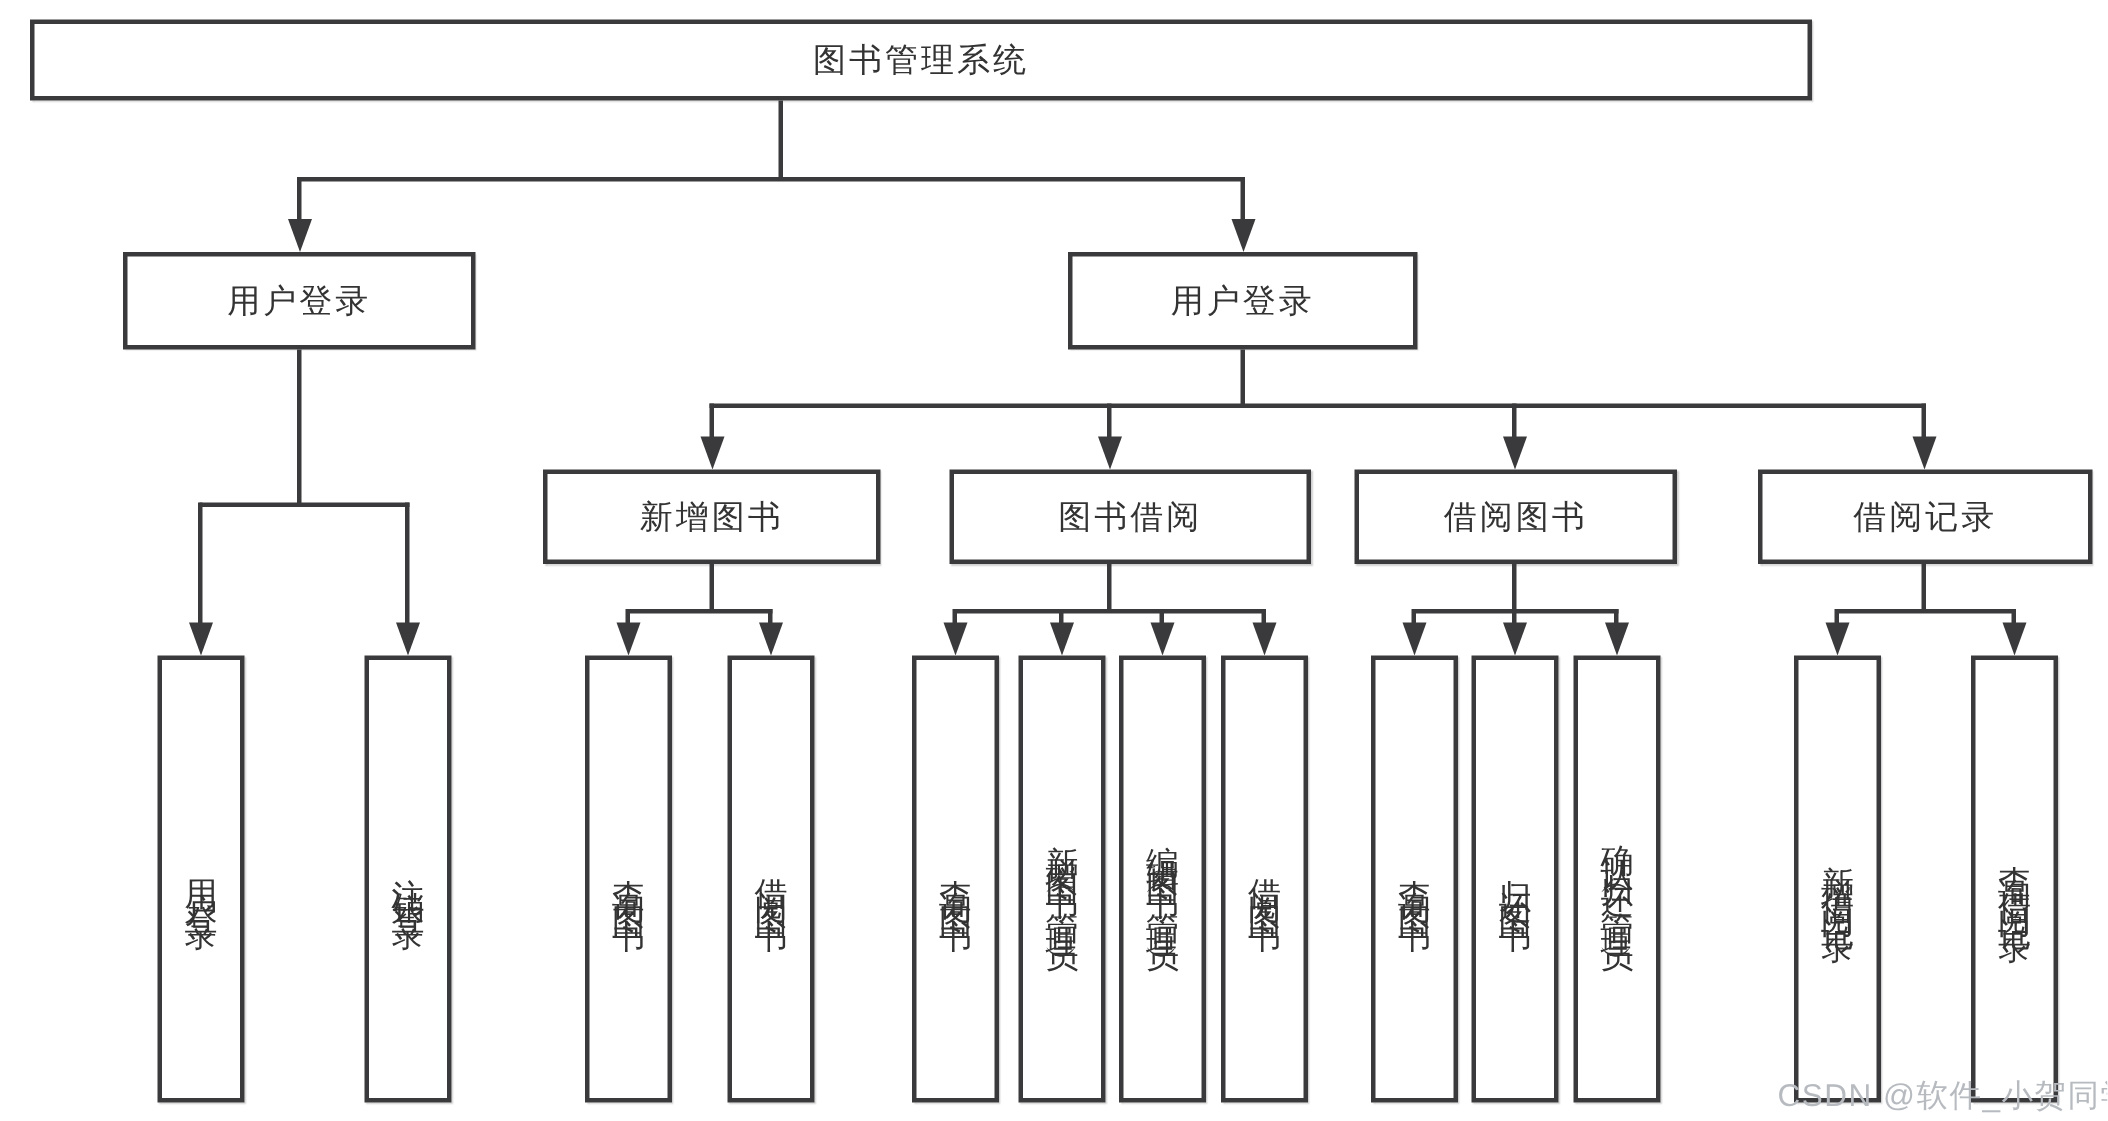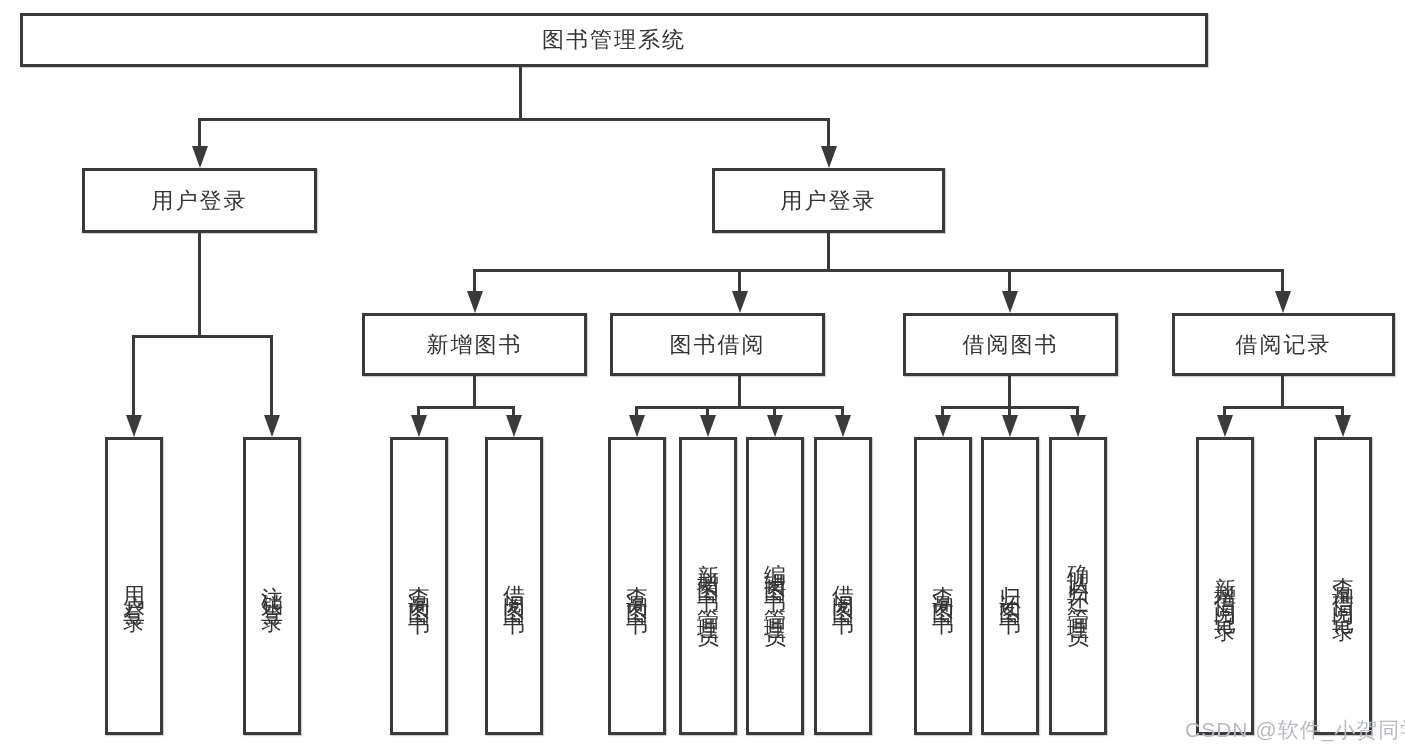--- a/index.html
+++ b/index.html
@@ -90,21 +90,21 @@
   <div class="vl" style="left:738px;top:269px;height:24px"></div>
   <div class="ah" style="left:732px;top:291px"></div>
   <div class="vl" style="left:1008px;top:269px;height:24px"></div>
   <div class="ah" style="left:1002px;top:291px"></div>
   <div class="vl" style="left:1281px;top:269px;height:24px"></div>
   <div class="ah" style="left:1275px;top:291px"></div>
 
   <div class="hbox" style="left:362px;top:313px;width:225px;height:63px">
     <span>新增图书</span>
   </div>
-  <div class="hbox" style="left:610px;top:313px;width:215px;height:63px">
+  <div class="hbox" style="left:633px;top:313px;width:241px;height:63px">
     <span>图书借阅</span>
   </div>
   <div class="hbox" style="left:903px;top:313px;width:215px;height:63px">
     <span>借阅图书</span>
   </div>
   <div class="hbox" style="left:1172px;top:313px;width:223px;height:63px">
     <span>借阅记录</span>
   </div>
 
   <div class="vl" style="left:473px;top:376px;height:32px"></div>

